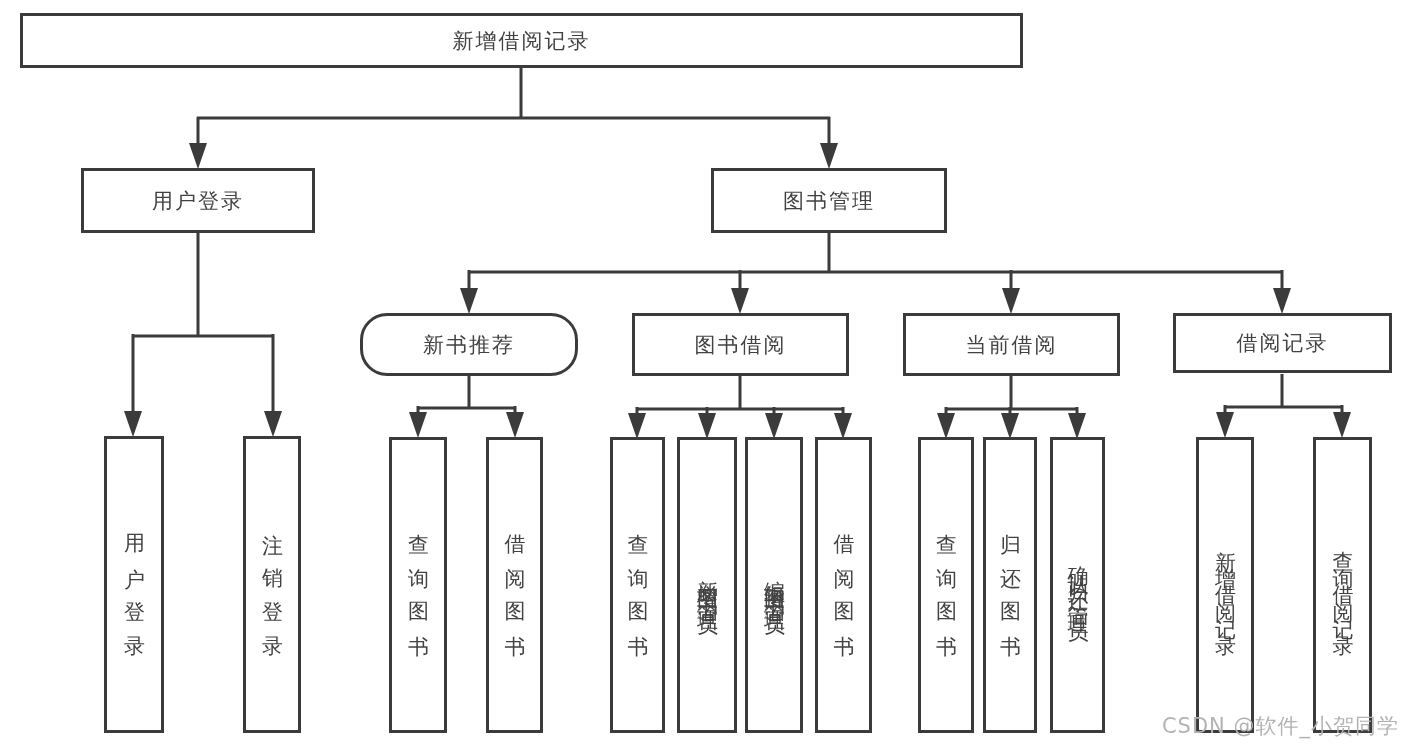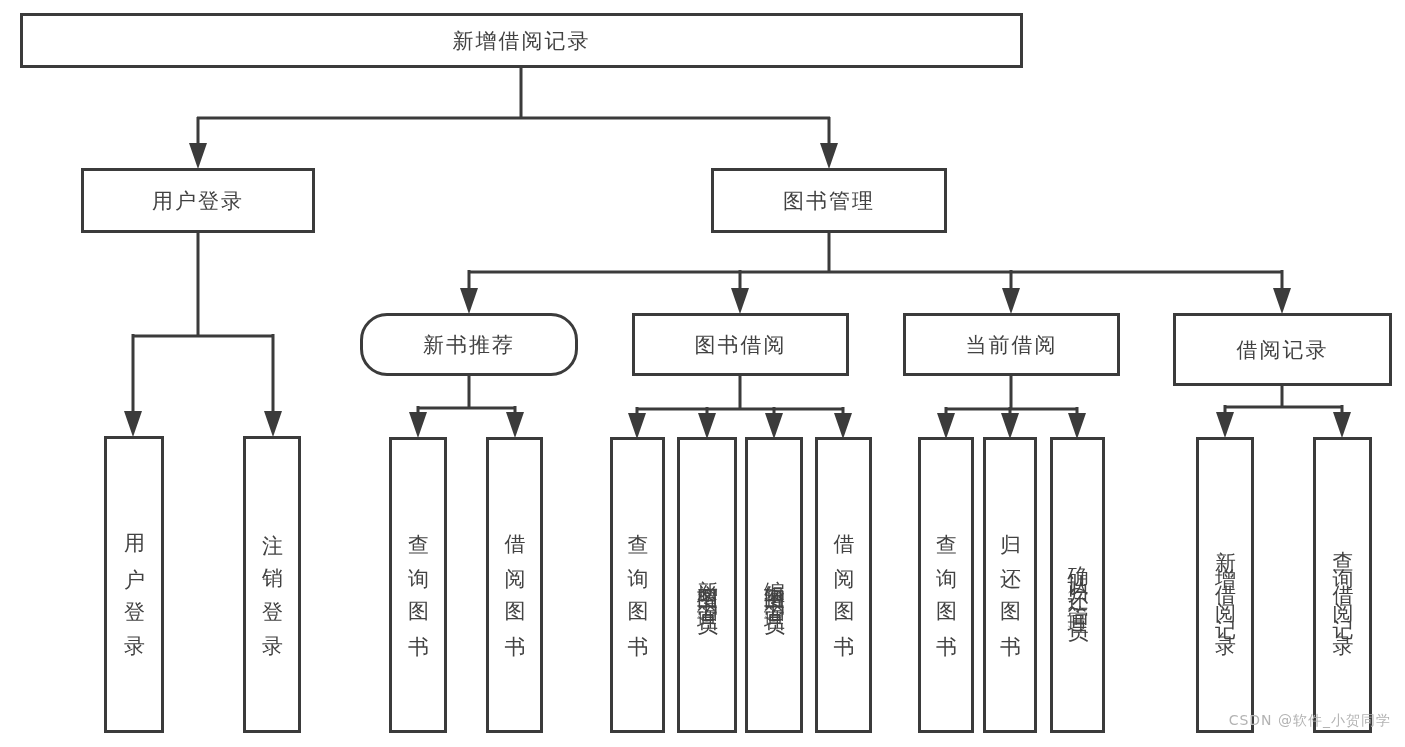--- a/index.html
+++ b/index.html
@@ -41,24 +41,24 @@
     color: #424242;
     line-height: 1;
     white-space: nowrap;
   }
   .ls-xl { letter-spacing: 34px; }  
   .ls-lg { letter-spacing: 17px; }  
   .ls-md { letter-spacing: 8px; }   
   .ls-sm { letter-spacing: 5px; }   
   .watermark {
     position: absolute;
-    right: 14px;
+    right: 6px;
     top: 712px;
     z-index: 5;
-    font-size: 14px;
+    font-size: 21px;
     color: #b3b3b3;
     letter-spacing: 1px;
     white-space: nowrap;
   }
 </style>
 </head>
 <body>
 
 <div class="canvas">
 
@@ -122,21 +122,21 @@
 
   <div class="node" style="left:360px; top:313px; width:218px; height:63px;border-radius:27px;">
     <span class="h-label">新书推荐</span>
   </div>
   <div class="node" style="left:903px; top:313px; width:217px; height:63px;">
     <span class="h-label">当前借阅</span>
   </div>
   <div class="node" style="left:632px; top:313px; width:217px; height:63px;">
     <span class="h-label">图书借阅</span>
   </div>
-  <div class="node" style="left:1173px; top:313px; width:219px; height:73px;">
+  <div class="node" style="left:1173px; top:313px; width:219px; height:60px;">
     <span class="h-label">借阅记录</span>
   </div>
 
   <div class="node" style="left:104px; top:436px; width:60px; height:297px;">
     <span class="v-label ls-xl">用户登录</span>
   </div>
   <div class="node" style="left:243px; top:436px; width:58px; height:297px;">
     <span class="v-label ls-xl">注销登录</span>
   </div>
 

